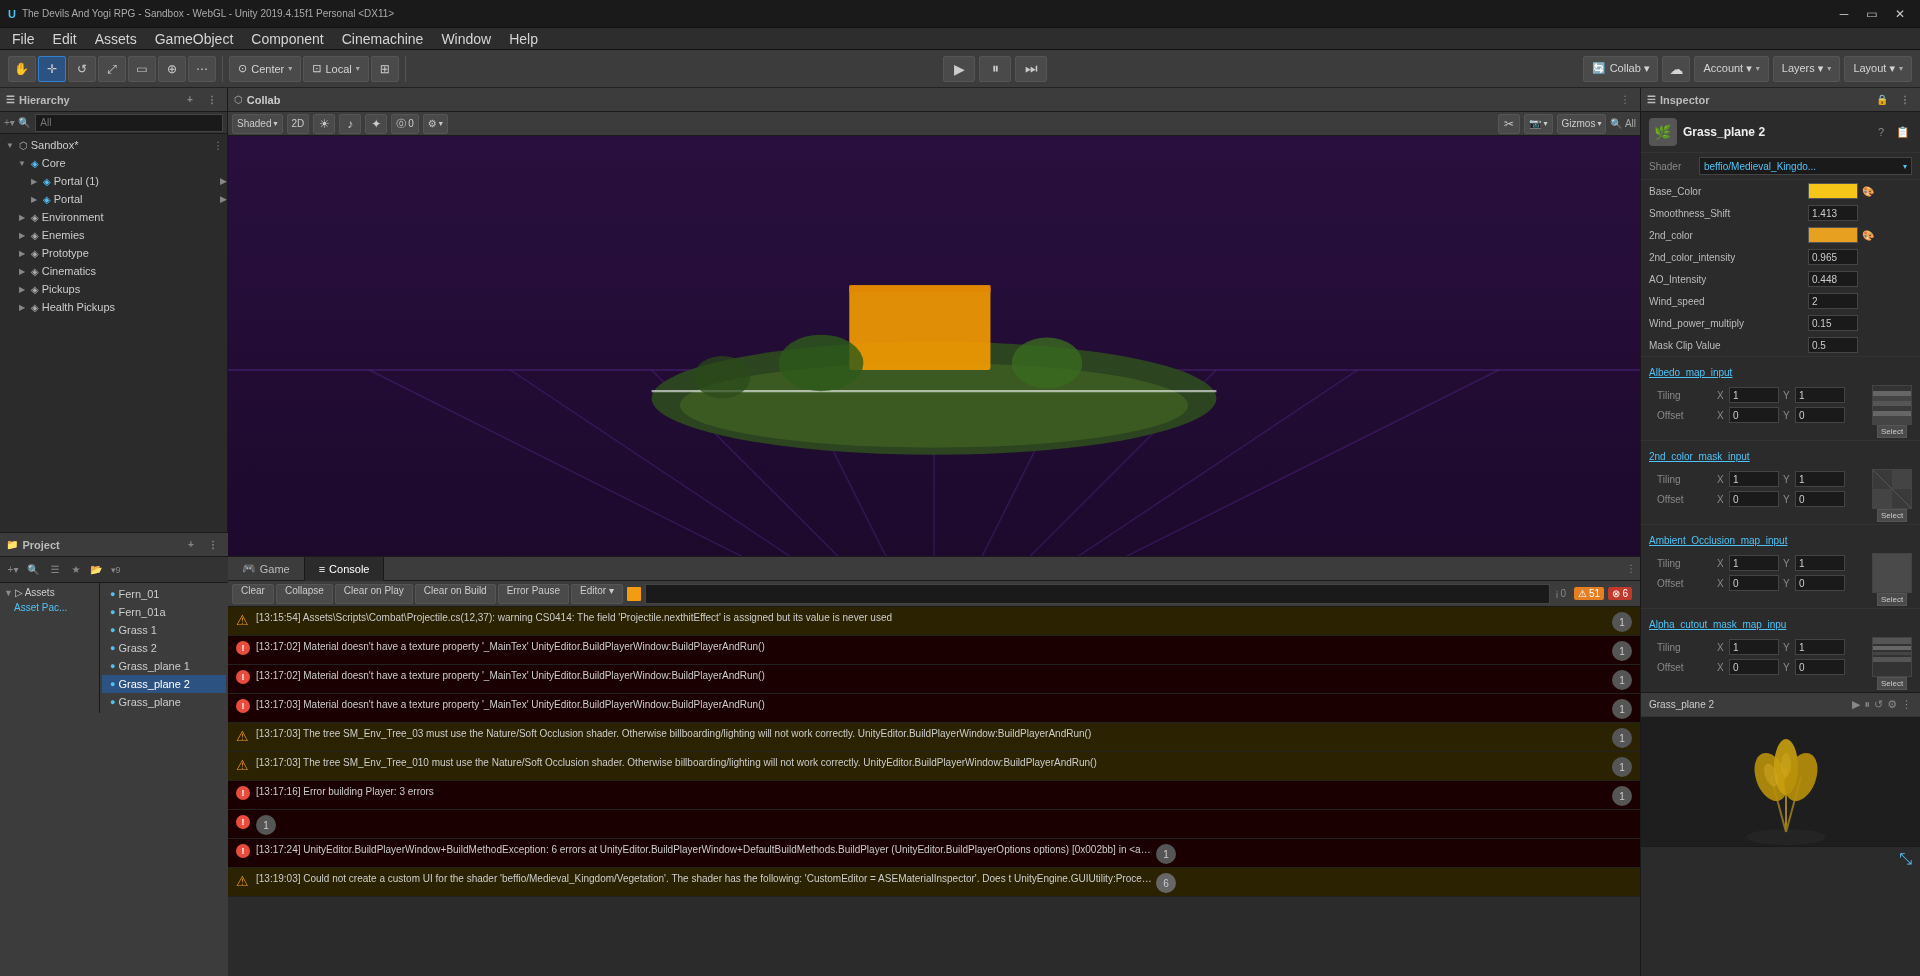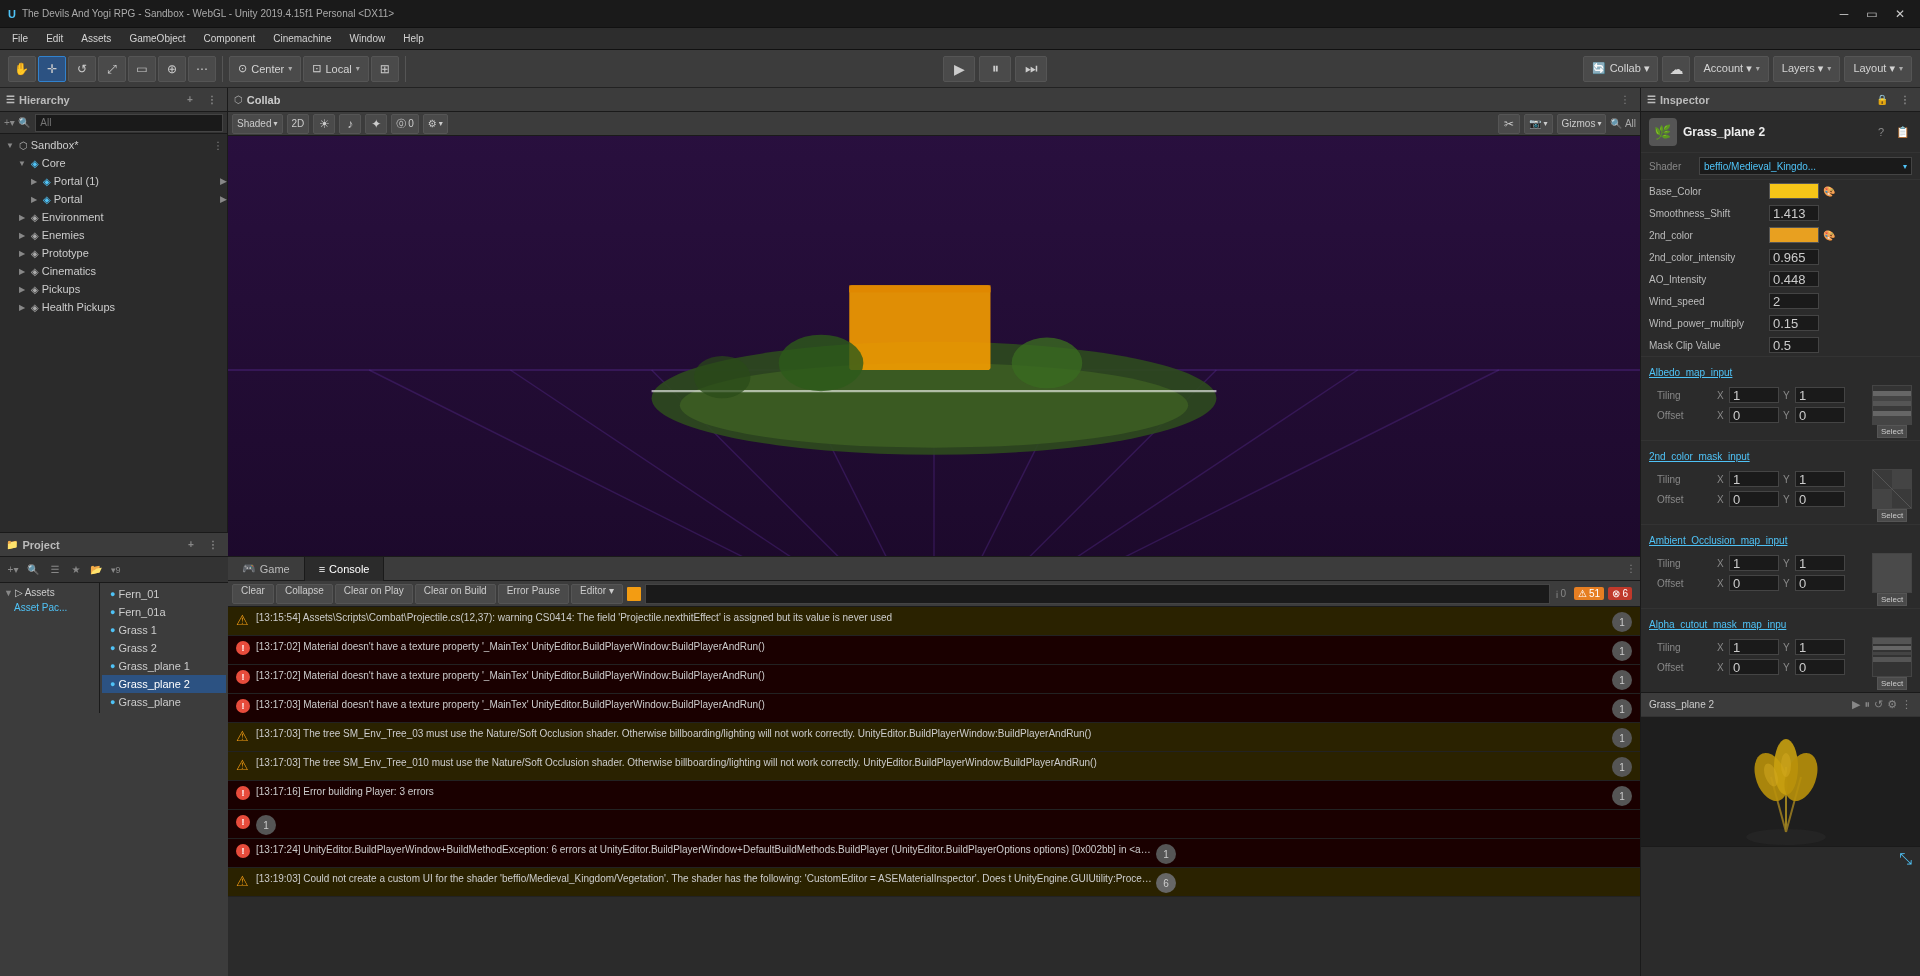--- a/index.html
+++ b/index.html
@@ -5,21 +5,21 @@
     * { box-sizing: border-box; margin: 0; padding: 0; }
     body { font-family: 'Segoe UI', Arial, sans-serif; font-size: 11px; background: #3c3c3c; color: #d4d4d4; overflow: hidden; width: 1920px; height: 976px; }
 
     
     #title-bar { background: #1a1a1a; height: 28px; display: flex; align-items: center; padding: 0 8px; color: #ccc; font-size: 11px; border-bottom: 1px solid #111; }
     #title-bar .window-controls { margin-left: auto; display: flex; gap: 4px; }
     #title-bar .win-btn { width: 24px; height: 18px; display: flex; align-items: center; justify-content: center; cursor: pointer; color: #ccc; font-size: 12px; }
 
     
     #menu-bar { background: #2d2d2d; height: 22px; display: flex; align-items: center; padding: 0 4px; border-bottom: 1px solid #111; gap: 2px; }
-    #menu-bar .menu-item { padding: 2px 8px; cursor: pointer; color: #d4d4d4; font-size: 10px; }
+    #menu-bar .menu-item { padding: 2px 8px; cursor: pointer; color: #d4d4d4; font-size: 14px; }
 
     
     #toolbar { background: #3c3c3c; height: 38px; display: flex; align-items: center; padding: 0 8px; border-bottom: 1px solid #222; gap: 4px; }
     .toolbar-group { display: flex; align-items: center; gap: 2px; border-right: 1px solid #555; padding-right: 6px; margin-right: 2px; }
     .tool-btn { width: 28px; height: 26px; background: #4a4a4a; border: 1px solid #555; border-radius: 2px; display: flex; align-items: center; justify-content: center; cursor: pointer; color: #ccc; font-size: 12px; }
     .tool-btn.active { background: #2c5282; border-color: #3182ce; }
     .toolbar-spacer { flex: 1; }
     .play-btn { width: 32px; height: 26px; background: #4a4a4a; border: 1px solid #555; border-radius: 2px; display: flex; align-items: center; justify-content: center; cursor: pointer; color: #ccc; font-size: 14px; }
     .dropdown-btn { height: 26px; background: #4a4a4a; border: 1px solid #555; border-radius: 2px; padding: 0 8px; display: flex; align-items: center; gap: 4px; cursor: pointer; color: #d4d4d4; font-size: 11px; }
     .dropdown-arrow { font-size: 8px; color: #aaa; }
@@ -73,25 +73,25 @@
     .inspector-header { background: #3c3c3c; height: 24px; display: flex; align-items: center; padding: 0 6px; border-bottom: 1px solid #1a1a1a; font-size: 11px; font-weight: bold; color: #bbb; }
     .inspector-title-row { display: flex; align-items: center; padding: 6px 8px; gap: 6px; border-bottom: 1px solid #333; }
     .game-object-icon { width: 28px; height: 28px; background: #555; border-radius: 4px; display: flex; align-items: center; justify-content: center; font-size: 14px; }
     .game-object-name { flex: 1; font-size: 12px; font-weight: bold; color: #eee; }
     .inspector-info-icons { display: flex; gap: 4px; }
     .info-icon { width: 18px; height: 18px; display: flex; align-items: center; justify-content: center; cursor: pointer; color: #888; font-size: 11px; }
     .shader-row { display: flex; align-items: center; padding: 4px 8px; border-bottom: 1px solid #333; font-size: 10px; }
     .shader-label { color: #888; width: 50px; }
     .shader-value { flex: 1; background: #1a1a1a; border: 1px solid #444; height: 18px; padding: 0 4px; color: #4fc3f7; font-size: 10px; display: flex; align-items: center; cursor: pointer; }
     .prop-row { display: flex; align-items: center; padding: 3px 8px; min-height: 22px; }
-    .prop-label { width: 120px; font-size: 10px; color: #bbb; flex-shrink: 0; }
+    .prop-label { width: 159px; font-size: 10px; color: #bbb; flex-shrink: 0; }
     .prop-value { flex: 1; display: flex; align-items: center; gap: 4px; }
     .color-swatch { width: 50px; height: 16px; border: 1px solid #555; cursor: pointer; }
     .color-picker-icon { font-size: 10px; cursor: pointer; color: #888; }
-    .num-input { width: 50px; height: 16px; background: #1a1a1a; border: 1px solid #444; color: #ccc; font-size: 13px; padding: 0 3px; }
+    .num-input { width: 50px; height: 16px; background: #1a1a1a; border: 1px solid #444; color: #ccc; font-size: 10px; padding: 0 3px; }
     .link-text { color: #4fc3f7; font-size: 10px; cursor: pointer; text-decoration: underline; }
     .tiling-offset-row { display: flex; align-items: center; padding: 2px 8px; font-size: 10px; }
     .tiling-label { width: 60px; color: #888; }
     .xyz-group { display: flex; gap: 4px; flex: 1; }
     .xyz-item { display: flex; align-items: center; gap: 2px; }
     .xyz-lbl { color: #888; font-size: 10px; width: 10px; }
     .map-thumb { width: 40px; height: 40px; background: #555; border: 1px solid #444; display: flex; align-items: center; justify-content: center; overflow: hidden; cursor: pointer; }
     .select-btn { font-size: 8px; background: #4a4a4a; border: 1px solid #555; color: #ccc; padding: 1px 3px; cursor: pointer; }
     .section-label { font-size: 10px; color: #bbb; padding: 3px 8px; }
     .wind-noise-thumb { width: 40px; height: 40px; background: #3a3a3a; border: 1px solid #444; }

